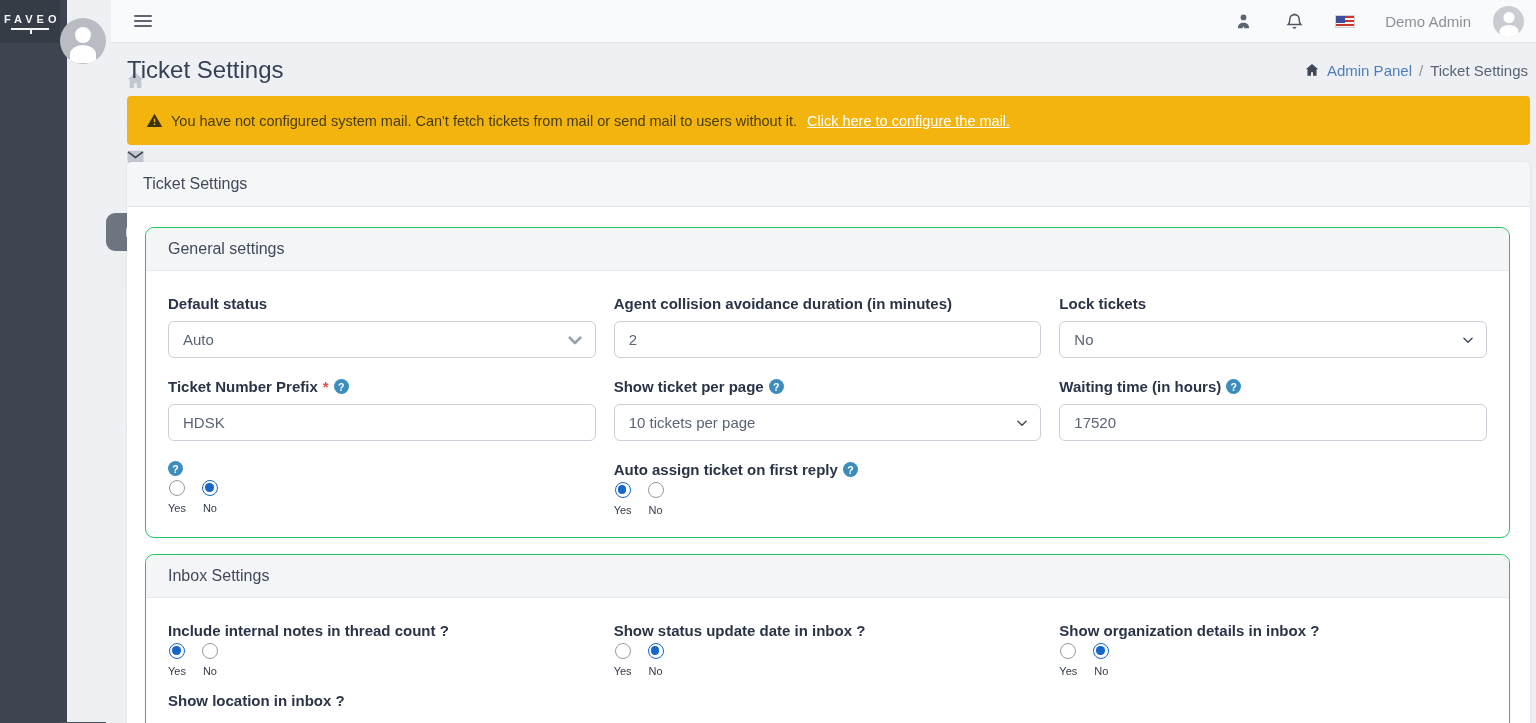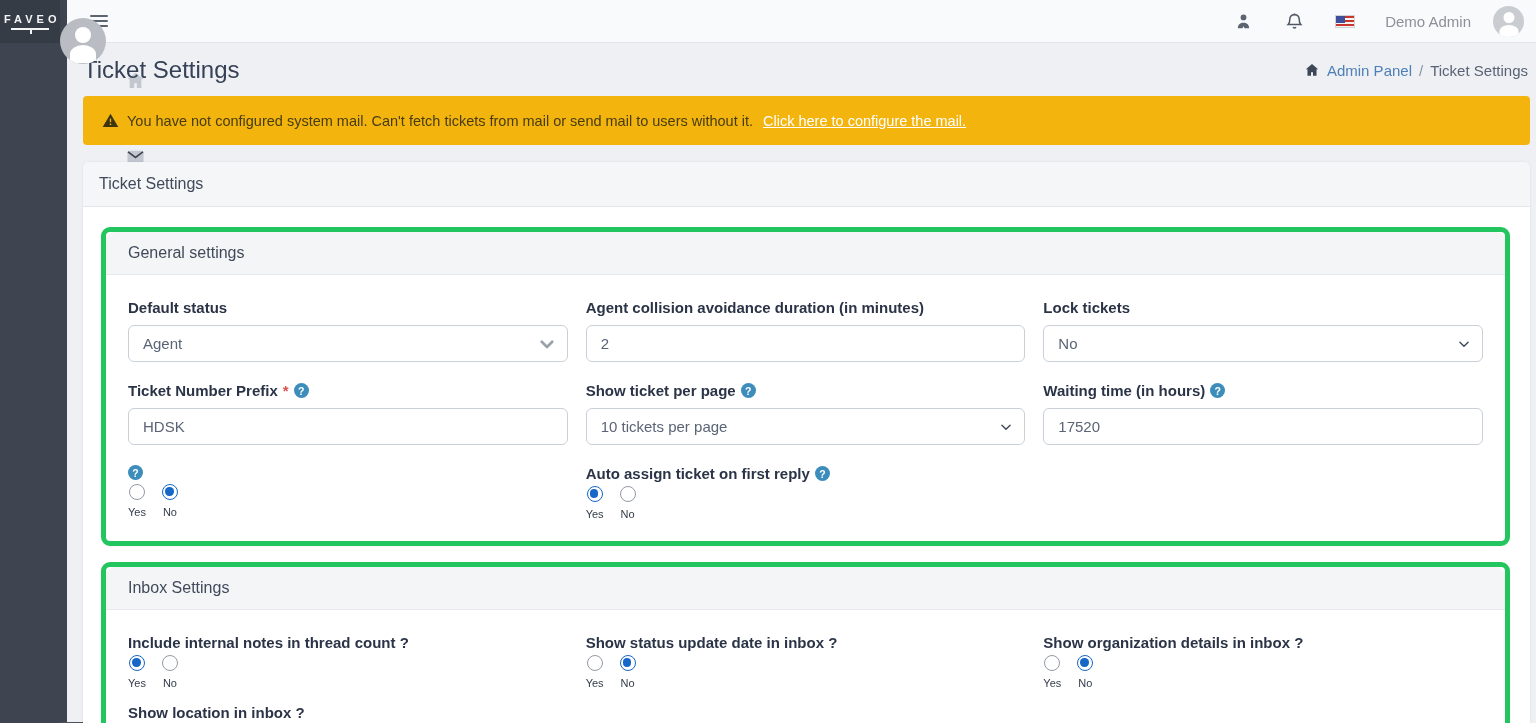--- a/index.html
+++ b/index.html
@@ -25,21 +25,21 @@
   .side-item svg { width:21px; height:21px; }
   .side-item .ic { fill:#c2c7d0; stroke:none; }
   .side-item .ic-s { fill:none; stroke:#c2c7d0; }
   .side-item.hl { background:#6e7480; }
   .side-item.hl .ic-s { stroke:#ffffff; }
   .side-item.active { background:#edeff1; }
   .side-item.active .ic { fill:#39404b; }
   .side-item.active .lite { fill:#edeff1; }
 
   
-  .main { flex:1; display:flex; flex-direction:column; height:723px; }
+  .main { flex:1; display:flex; flex-direction:column; height:723px;padding-left:44px; }
   .navbar { height:43px; background:#f9fafb; border-bottom:1px solid #e2e5e9; display:flex; align-items:center; padding:0 12px 0 23px; }
   .hamburger { width:18px; cursor:pointer; display:flex; flex-direction:column; gap:3px; }
   .hamburger span { display:block; height:2px; background:#5c646f; border-radius:1px; }
   .nav-right { margin-left:auto; display:flex; align-items:center; gap:30px; }
   .nav-ic { cursor:pointer; display:flex; align-items:center; }
   .nav-ic svg { width:21px; height:21px; }
   .flag { width:20px; height:13px; background:repeating-linear-gradient(#c8372d 0 2px,#f5f4f2 2px 4px); position:relative; border:0.5px solid #cfd2d6; cursor:pointer; }
   .flag::before { content:""; position:absolute; left:0; top:0; width:9px; height:7px; background:#3d4f9c; }
   .user-name { color:#8b9099; font-size:15px; cursor:pointer; }
   .nav-avatar { width:31px; height:31px; border-radius:50%; background:#c9ccd1; position:relative; overflow:hidden; cursor:pointer; margin-left:-8px; }
@@ -57,21 +57,21 @@
   .content { padding:0 6px 0 16px; flex:1; overflow:hidden; }
 
   .banner { background:#f4b40e; border-radius:4px; height:49px; display:flex; align-items:center; padding:0 19px; gap:8px; color:#463c12; font-size:14.5px; }
   .banner svg { width:17px; height:17px; flex:none; }
   .banner-link { color:#ffffff; text-decoration:underline; cursor:pointer; margin-left:2px; }
 
   .outer-card { margin-top:17px; background:#ffffff; border-radius:6px; box-shadow:0 0 3px rgba(0,0,0,0.08); height:600px; }
   .outer-card-header { background:#f5f6f7; border-bottom:1px solid #e4e7ea; border-radius:6px 6px 0 0; padding:13px 16px; font-size:16px; color:#404a5a; }
   .outer-card-body { padding:20px 20px 20px 18px; }
 
-  .inner-card { border:5px solid #22c55e; border-radius:9px; background:#fff; box-shadow:0 1px 2px rgba(0,0,0,0.04); }
+  .inner-card { border:1px solid #22c55e; border-radius:9px; background:#fff; box-shadow:0 1px 2px rgba(0,0,0,0.04); }
   .inner-card + .inner-card { margin-top:16px; }
   .inner-card-header { background:#f4f5f6; border-bottom:1px solid #e7e9ec; border-radius:9px 9px 0 0; padding:12px 22px; font-size:16px; color:#404a5a; }
   .inner-card-body { padding:24px 22px 6px; }
 
   .grid3 { display:grid; grid-template-columns:1fr 1fr 1fr; column-gap:18px; }
   .field { margin-bottom:20px; }
   .f-label { display:flex; align-items:center; gap:5px; font-weight:700; font-size:15px; color:#2b3447; margin-bottom:9px; }
   .req { color:#d9534f; font-weight:700; }
   .help { width:15px; height:15px; border-radius:50%; background:#3c8dbc; color:#fff; font-size:10.5px; font-weight:700; display:inline-flex; align-items:center; justify-content:center; cursor:pointer; }
   .ctrl { position:relative; height:37px; border:1px solid #c9d0d8; border-radius:6px; background:#fff; display:flex; align-items:center; padding:0 14px; font-size:15px; color:#5a6475; }
@@ -275,21 +275,21 @@
         <div class="inner-card">
           <div class="inner-card-header">General settings</div>
           <div class="inner-card-body">
 
             <div class="grid3">
               <div class="field">
                 <div class="f-label">
                     <span>Default status</span>
                   </div>
                 <div class="ctrl select">
-                  <span>Agent</span>
+                  <span>Auto</span>
                   <svg class="chev" width="18" height="18" viewBox="0 0 24 24" fill="none" stroke="#9aa1aa" stroke-width="3.6" stroke-linecap="round" stroke-linejoin="round">
                       <path d="M5 9l7 7 7-7"></path>
                     </svg>
                 </div>
               </div>
               <div class="field">
                 <div class="f-label">
                     <span>Agent collision avoidance duration (in minutes)</span>
                   </div>
                 <div class="ctrl">

